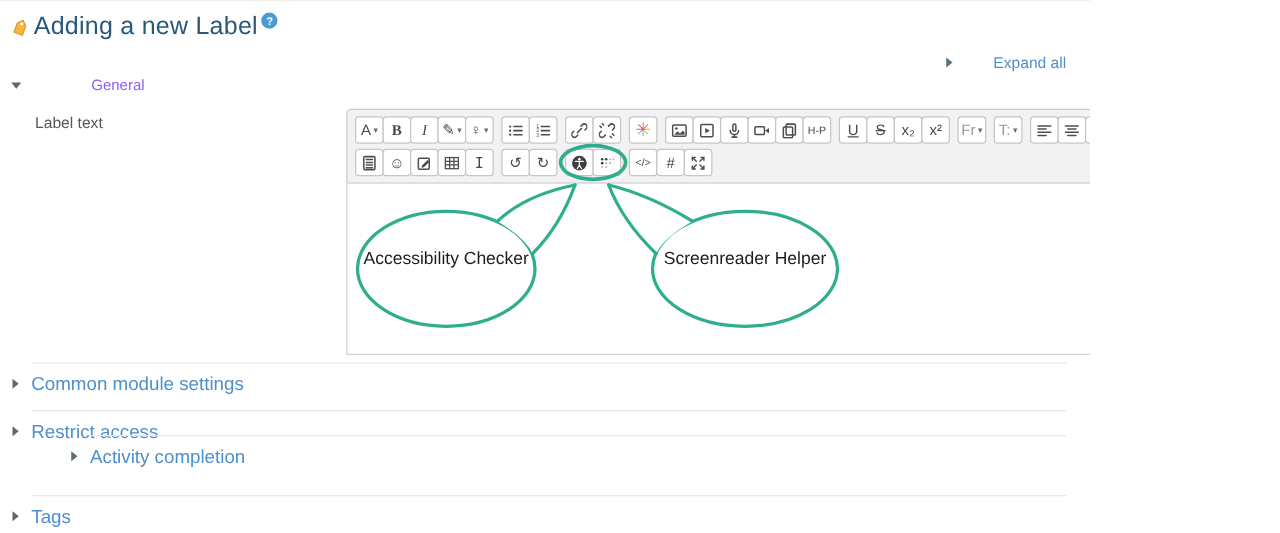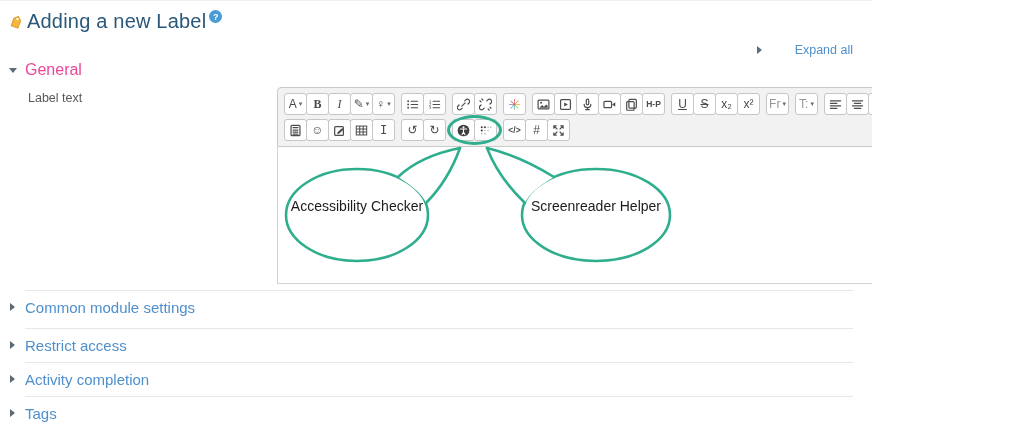--- a/index.html
+++ b/index.html
@@ -9,40 +9,40 @@
   .tag-icon{width:16px;height:16px;margin-top:5px;}
   .page-title{font-size:20px;color:#29587a;font-weight:500;margin-left:3px;letter-spacing:.2px;}
   .help-badge{display:inline-flex;align-items:center;justify-content:center;width:13px;height:13px;border-radius:50%;
     background:#4a9bd4;color:#fff;font-size:9px;font-weight:bold;margin-left:3px;vertical-align:6px;}
   .expand-all{position:absolute;top:42px;right:19px;display:flex;align-items:center;cursor:pointer;gap:28px;}
   .caret-right{width:0;height:0;border-left:5px solid #56707e;border-top:4px solid transparent;border-bottom:4px solid transparent;margin-right:5px;}
   .expand-label{color:#4e8fcc;font-size:12.5px;}
   
   .general-hdr{position:absolute;left:9px;top:60px;display:flex;align-items:center;cursor:pointer;}
   .caret-down{width:0;height:0;border-top:5px solid #5a6b73;border-left:4px solid transparent;border-right:4px solid transparent;margin-right:8px;}
-  .general-label{color:#ec4899;font-size:16px;}
+  .general-label{color:#8b5cf6;font-size:12px;margin-left:48px;}
   .field-label{position:absolute;left:28px;top:90px;font-size:12.5px;color:#57585a;}
   
   .editor{position:absolute;left:277px;top:86px;width:730px;}
   .atto-toolbar{box-sizing:border-box;background:#f2f2f2;border:1px solid #c9c9c9;border-radius:4px 4px 0 0;padding:5px 6px 5px 6px;}
   .atto-row{display:flex;gap:6px;align-items:center;}
   .atto-row + .atto-row{margin-top:4px;}
   .btn-group{display:inline-flex;position:relative;}
   .atto-btn{box-sizing:border-box;min-width:23px;height:22px;background:#fff;border:1px solid #c6c6c6;border-radius:3px;
     display:inline-flex;align-items:center;justify-content:center;padding:0 2px;margin-left:-1px;cursor:pointer;
     font-family:"Liberation Sans",sans-serif;font-size:12px;color:#4a4a4a;}
   .btn-group .atto-btn:first-child{margin-left:0;}
   .atto-btn .glyph{line-height:1;}
   .atto-btn .dd{font-size:7px;color:#6b6b6b;margin-left:2px;}
   .atto-btn.muted,.atto-btn.muted .glyph{color:#979797;}
   .serif-bold{font-family:"Liberation Serif",serif;font-weight:700;}
   .serif-italic{font-family:"Liberation Serif",serif;font-style:italic;}
   .underline{text-decoration:underline;}
   .strike{text-decoration:line-through;}
-  .tiny-bold{font-size:8.5px;font-weight:700;}
+  .tiny-bold{font-size:8.5px;font-weight:400;}
   .ibeam{font-family:"DejaVu Sans Mono",monospace;}
   .rainbow{color:#e2574c;font-size:15px;}
   @supports (-webkit-background-clip:text){
     .rainbow{background:conic-gradient(#e2574c,#f5a623,#7ec850,#3aa0d0,#8e6fc0,#e2574c);-webkit-background-clip:text;color:transparent;}
   }
   .svg-icon{display:block;}
   .svg-icon svg{width:13px;height:13px;display:block;}
   .hl-ring{position:absolute;left:-5px;right:-5px;top:-4px;bottom:-4px;border:3px solid #2fae8e;border-radius:50%;pointer-events:none;}
   .atto-content{box-sizing:border-box;position:relative;width:730px;height:137px;background:#fff;border:1px solid #d2d2d2;border-top:none;}
   .resize-handle{position:absolute;right:2px;bottom:2px;width:11px;height:11px;cursor:nwse-resize;
@@ -401,21 +401,21 @@
 
   <div>
     <div class="section-row" style="top:289px;">
       <span class="sec-caret"></span>
       <a class="sec-label">Common module settings</a>
     </div>
     <div class="section-row" style="top:327px;">
       <span class="sec-caret"></span>
       <a class="sec-label">Restrict access</a>
     </div>
-    <div class="section-row" style="top:361px;">
+    <div class="section-row" style="top:347px;margin-left:47px;">
       <span class="sec-caret"></span>
       <a class="sec-label">Activity completion</a>
     </div>
     <div class="section-row" style="top:395px;">
       <span class="sec-caret"></span>
       <a class="sec-label">Tags</a>
     </div>
   </div>
 
 </div>

